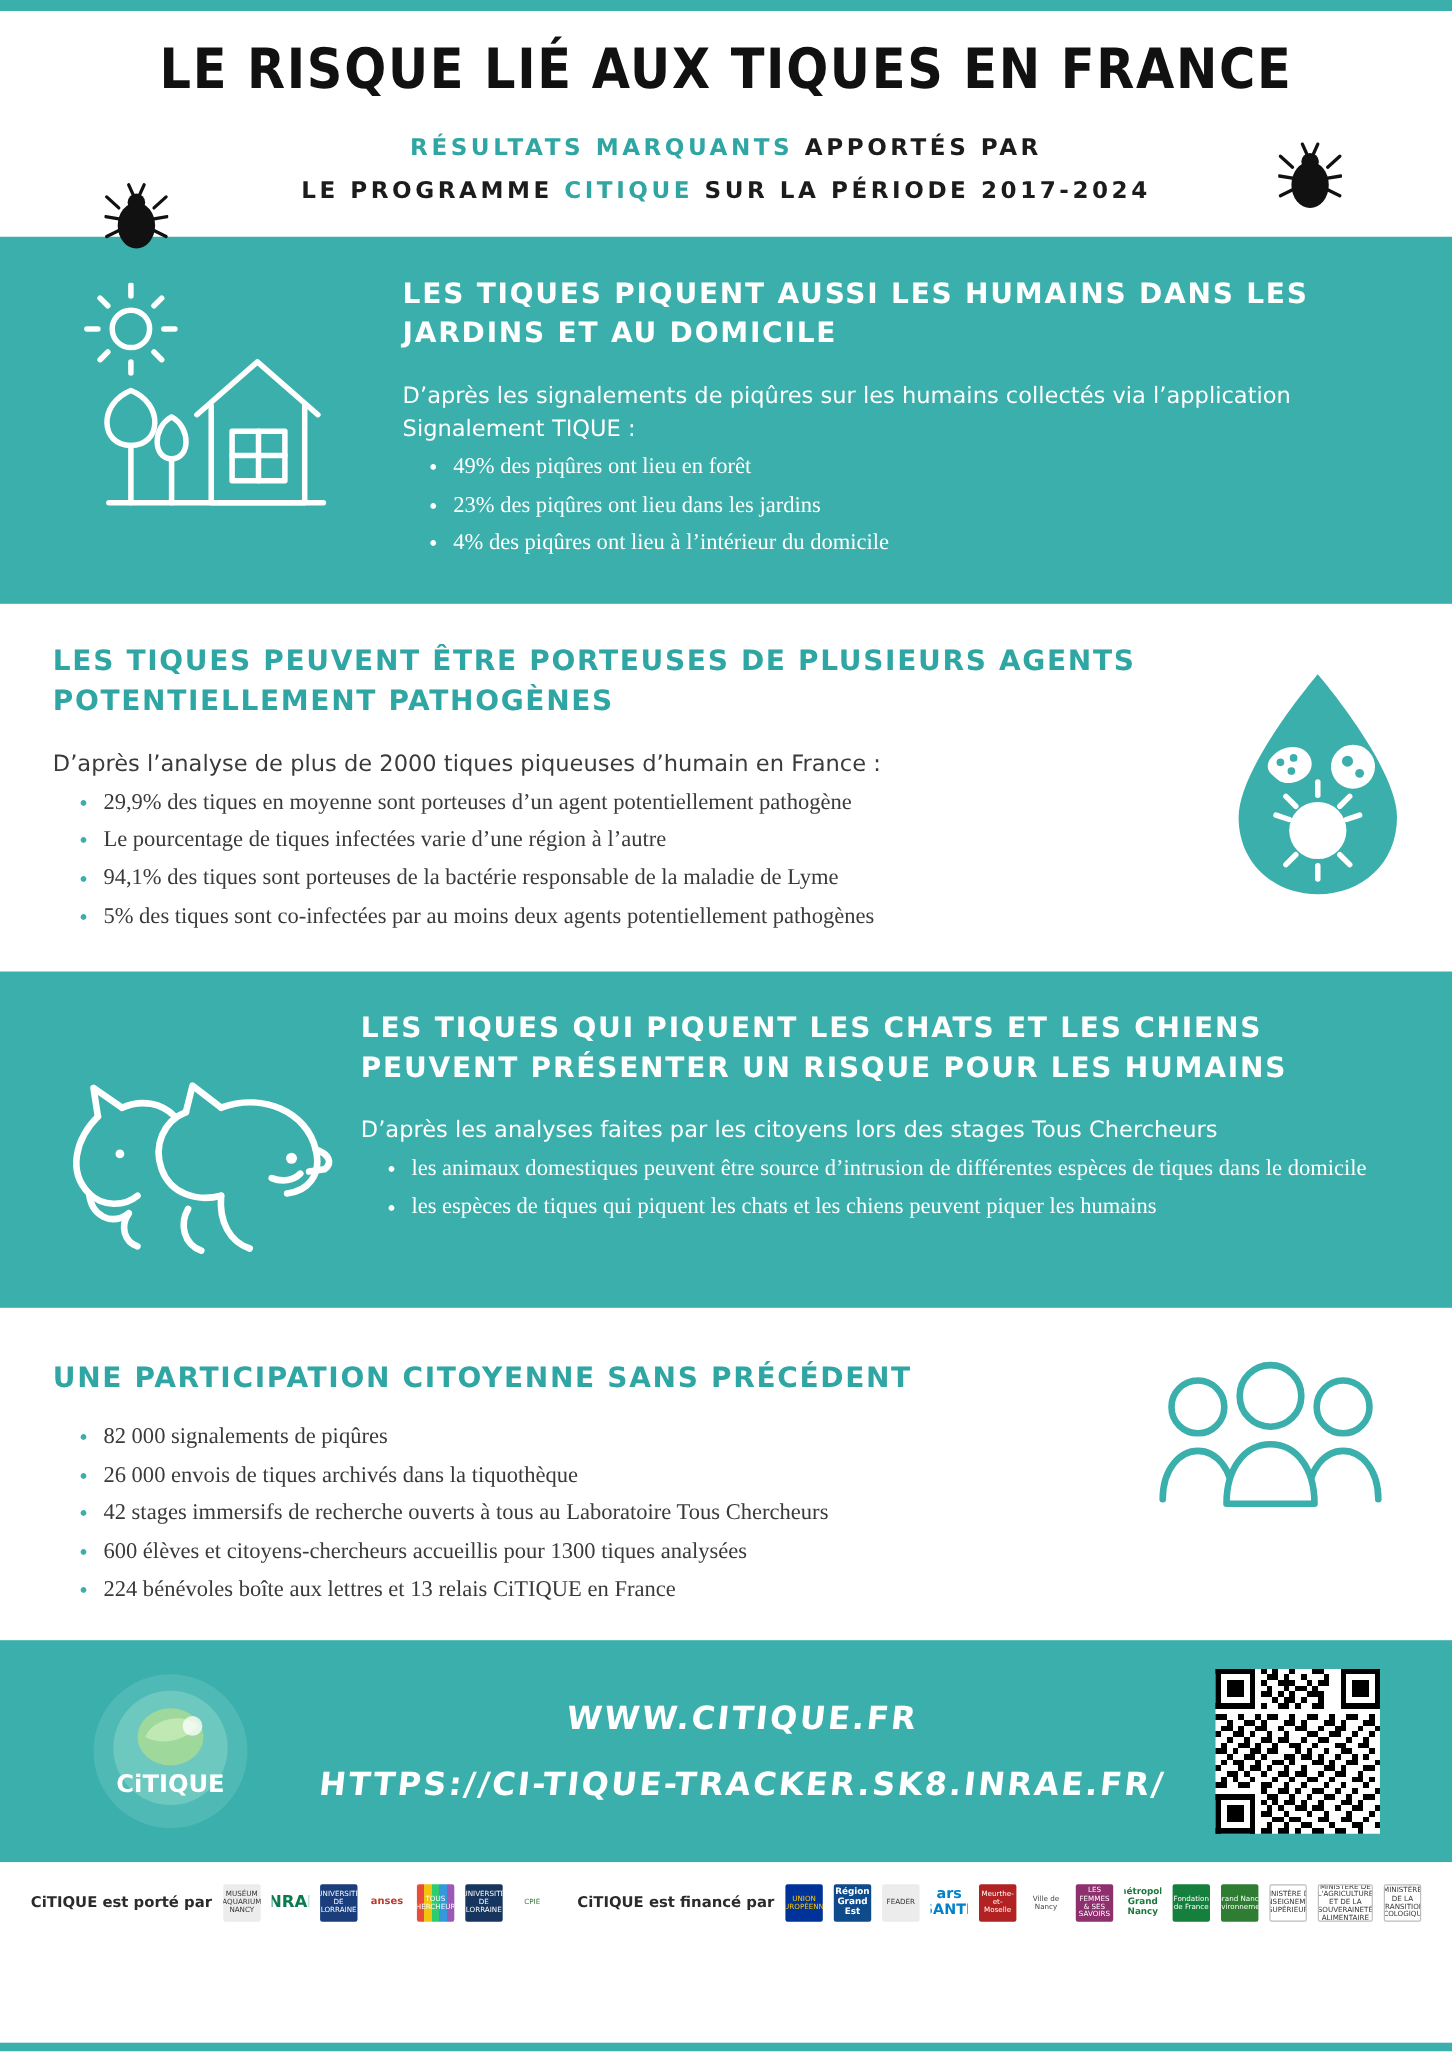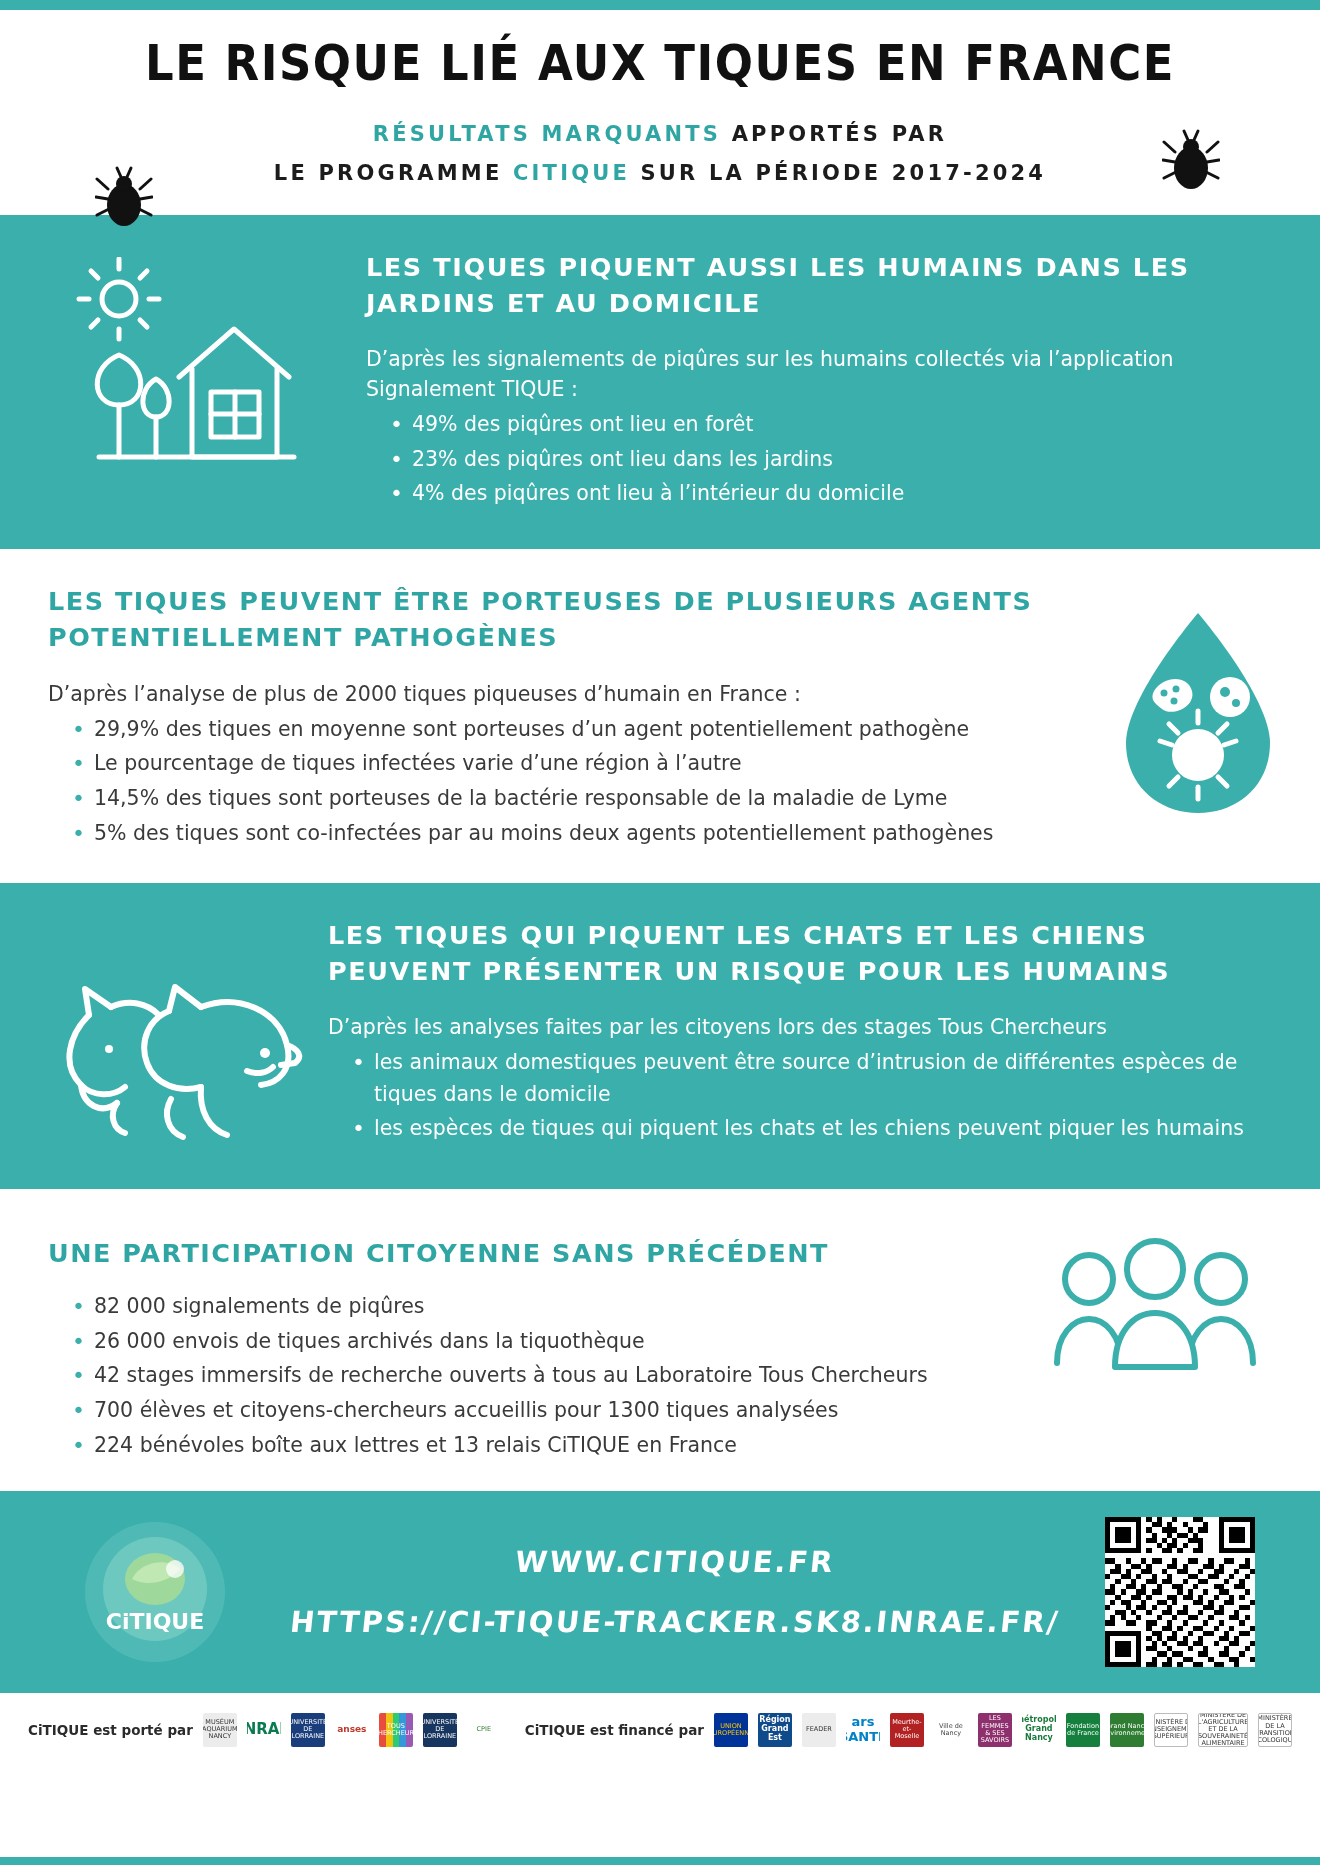--- a/index.html
+++ b/index.html
@@ -71,20 +71,21 @@
   }
   .body-text {
     font-size: 20.5px;
     line-height: 1.46;
     font-weight: 400;
   }
   ul.list {
     margin: 4px 0 0 0;
     padding-left: 46px;
     list-style: none;
+    font-family: Liberation Serif, serif;
   }
   ul.list li {
     position: relative;
     font-size: 20.5px;
     line-height: 1.55;
     margin-bottom: 3px;
   }
   ul.list li::before {
     content: "•";
     position: absolute;
@@ -267,21 +268,21 @@
     </div>
   </div>
 
   <div class="band-white sec2">
     <div class="text-col">
       <h2 class="sec-title-teal">LES TIQUES PEUVENT ÊTRE PORTEUSES DE PLUSIEURS AGENTS POTENTIELLEMENT PATHOGÈNES</h2>
       <div class="body-text" style="color:#3a3a3a;">D’après l’analyse de plus de 2000 tiques piqueuses d’humain en France :</div>
       <ul class="list">
         <li>29,9% des tiques en moyenne sont porteuses d’un agent potentiellement pathogène</li>
         <li>Le pourcentage de tiques infectées varie d’une région à l’autre</li>
-        <li>14,5% des tiques sont porteuses de la bactérie responsable de la maladie de Lyme</li>
+        <li>94,1% des tiques sont porteuses de la bactérie responsable de la maladie de Lyme</li>
         <li>5% des tiques sont co-infectées par au moins deux agents potentiellement pathogènes</li>
       </ul>
     </div>
     <div class="drop-col">
       <svg width="185" height="215" viewBox="0 0 185 215">
         <path d="M92 8 C92 8 20 92 20 138 C20 180 52 208 92 208 C132 208 164 180 164 138 C164 92 92 8 92 8 Z" fill="#3aafab"></path>
         <circle cx="92" cy="150" r="26" fill="#ffffff"></circle>
         <g stroke="#ffffff" stroke-width="5" stroke-linecap="round">
           <path d="M92 118 L92 106"></path>
             <path d="M118 140 L130 136"></path>
@@ -336,21 +337,21 @@
     </div>
   </div>
 
   <div class="band-white sec4">
     <div class="text-col">
       <h2 class="sec-title-teal" style="margin-bottom:20px;">UNE PARTICIPATION CITOYENNE SANS PRÉCÉDENT</h2>
       <ul class="list">
         <li>82 000 signalements de piqûres</li>
         <li>26 000 envois de tiques archivés dans la tiquothèque</li>
         <li>42 stages immersifs de recherche ouverts à tous au Laboratoire Tous Chercheurs</li>
-        <li>700 élèves et citoyens-chercheurs accueillis pour 1300 tiques analysées</li>
+        <li>600 élèves et citoyens-chercheurs accueillis pour 1300 tiques analysées</li>
         <li>224 bénévoles boîte aux lettres et 13 relais CiTIQUE en France</li>
       </ul>
     </div>
     <div class="people-col">
       <svg width="220" height="140" viewBox="0 0 220 140" fill="none" stroke="#3aafab" stroke-width="6" stroke-linejoin="round" stroke-linecap="round">
         <circle cx="44" cy="44" r="24"></circle>
         <path d="M12 128 C12 100 28 84 44 84 C60 84 76 100 76 128"></path>
         <circle cx="176" cy="44" r="24"></circle>
         <path d="M144 128 C144 100 160 84 176 84 C192 84 208 100 208 128"></path>
         <circle cx="110" cy="34" r="28" fill="#ffffff"></circle>

